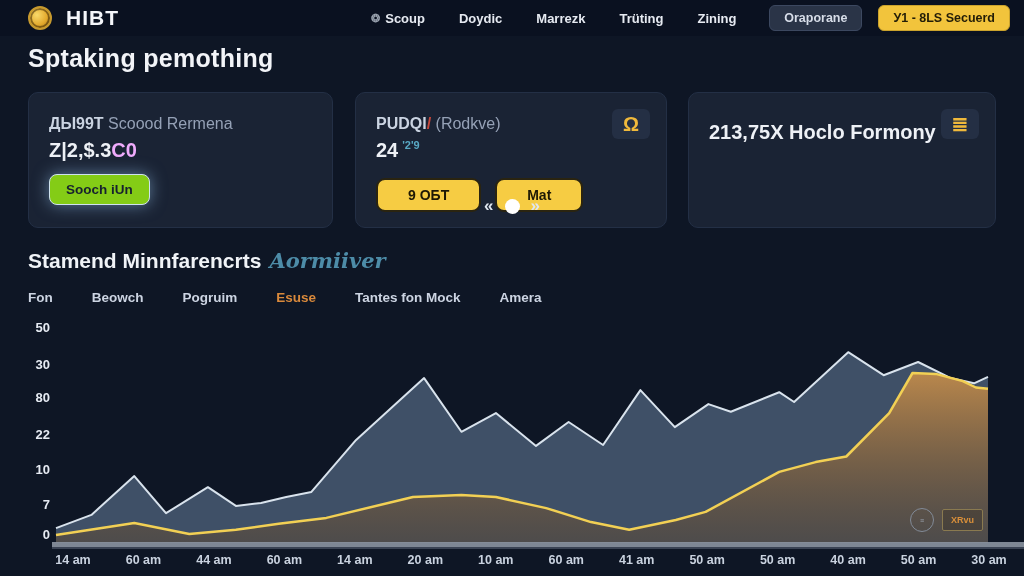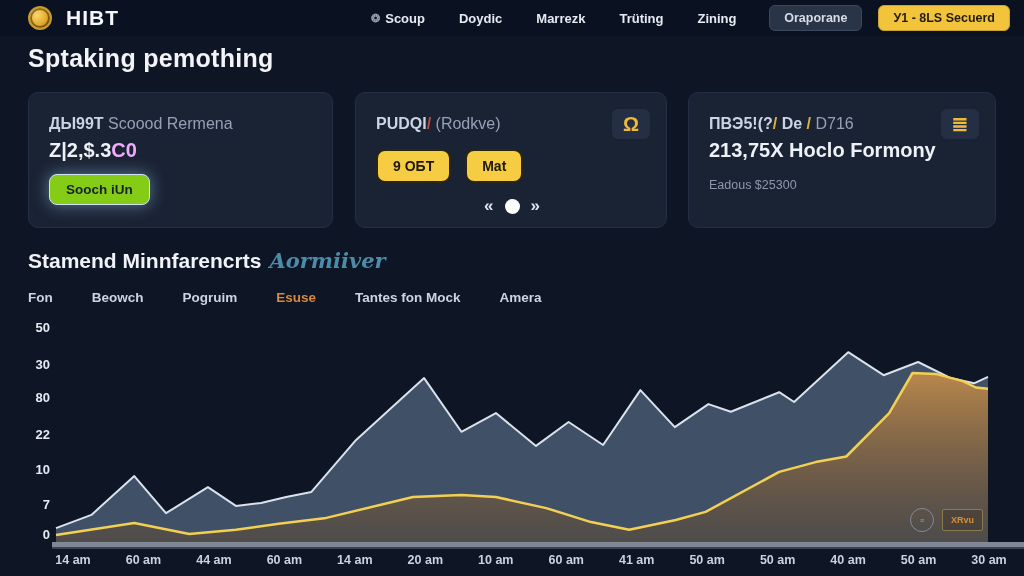--- a/index.html
+++ b/index.html
@@ -37,21 +37,21 @@
   .slash-gold { color:#e0b23e; font-weight:800; }
   .card-value { font-size:20px; font-weight:800; color:#eef1f6; margin-top:6px; }
   .value-gold { color:#f0abfc; }
   .value-sup { font-size:11px; color:#58a8c4; font-weight:700; vertical-align:super; margin-left:4px; }
   .card-sub { font-size:12.5px; color:#8d98ac; margin-top:16px; }
   .btn-glow { margin-top:12px; display:inline-block; background:#84cc16; color:#16212f; font-size:13.5px; font-weight:700;
               padding:7px 16px; border-radius:8px; border:1px solid #cfe2ef;
               box-shadow:0 0 16px rgba(150,195,235,.55); }
   .pill-row { margin-top:16px; display:flex; gap:14px; }
   .btn-pill { background:#f6cc43; border:2px solid #2a2410; color:#1e1905; font-size:14px; font-weight:800;
-              padding:7px 15px; border-radius:9px; }
+              padding:7px 30px; border-radius:9px; }
   .icon-tile { position:absolute; top:16px; right:16px; width:38px; height:30px; border-radius:6px;
                background:#242f44; display:flex; align-items:center; justify-content:center;
                color:#f0b93b; font-size:20px; font-weight:800; }
 
   
   .carousel { position:absolute; top:196px; left:477px; width:70px; display:flex; align-items:center;
               justify-content:center; gap:11px; }
   .car-arrow { color:#dfe6ef; font-size:17px; font-weight:800; cursor:pointer; }
   .car-dot { width:15px; height:15px; background:#ffffff; border-radius:50%; }
 
@@ -102,33 +102,32 @@
     <span>Z|2,$.3</span><span class="value-gold">C0</span>
   </div>
   <button class="btn-glow">Sooch iUn</button>
 </div>
 
 <div class="card card2">
   <div class="icon-tile">Ω</div>
   <div class="card-title">
     <b>PUDQI</b><span class="slash-red">/</span><span> (Rodkve)</span>
   </div>
+  <div class="card-value">
+    <span>24</span><span class="value-sup">'2'9</span>
+  </div>
   <div class="pill-row">
     <button class="btn-pill">9 OБT</button>
     <button class="btn-pill">Mat</button>
   </div>
 </div>
 
 <div class="card card3">
   <div class="icon-tile">≣</div>
-  <div class="card-title">
-    <b>ПВЭ5!(?</b><span class="slash-gold">/</span><b> De </b><span class="slash-gold">/</span><span> D716</span>
-  </div>
   <div class="card-value">213,75X Hoclo Formony</div>
-  <div class="card-sub">Eadous $25300</div>
 </div>
 
 <div class="carousel">
   <span class="car-arrow">«</span>
   <span class="car-dot"></span>
   <span class="car-arrow">»</span>
 </div>
 
 <div class="section-title">
   <span>Stamend Minnfarencrts</span><span class="section-accent">Aormiiver</span>

